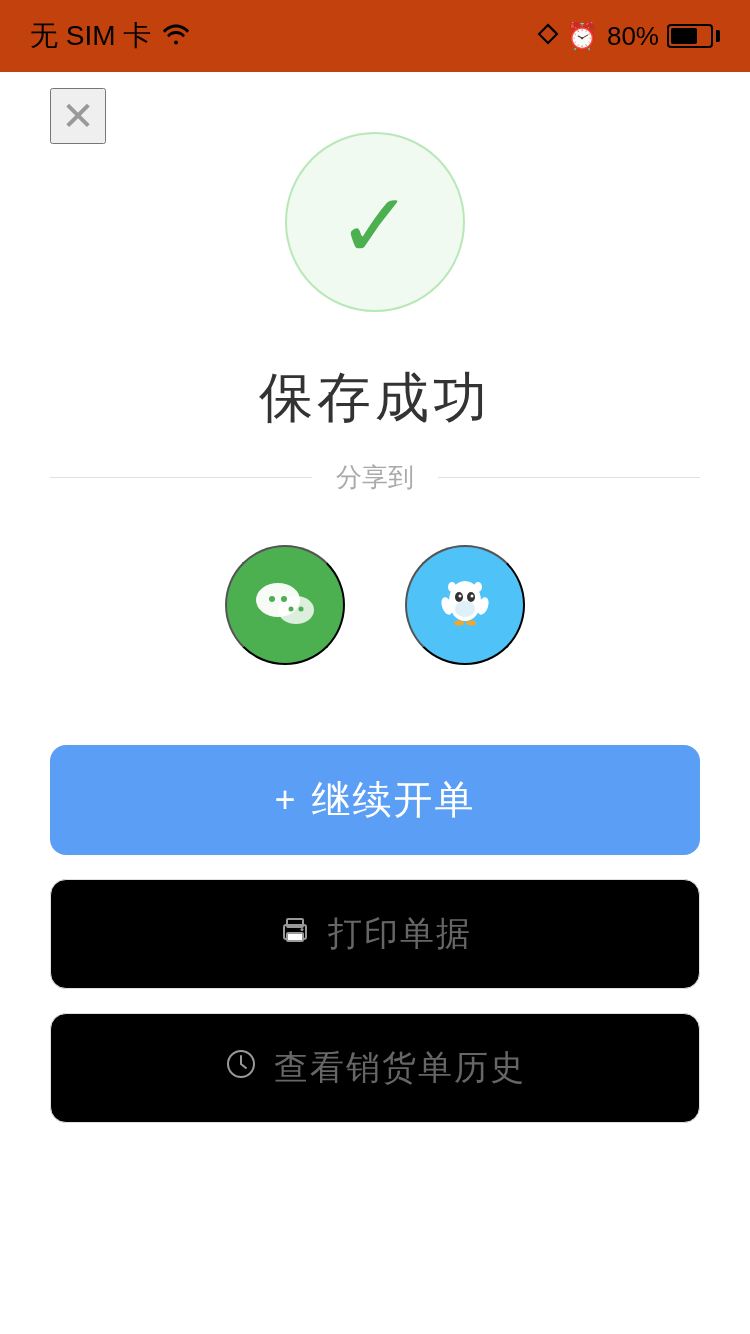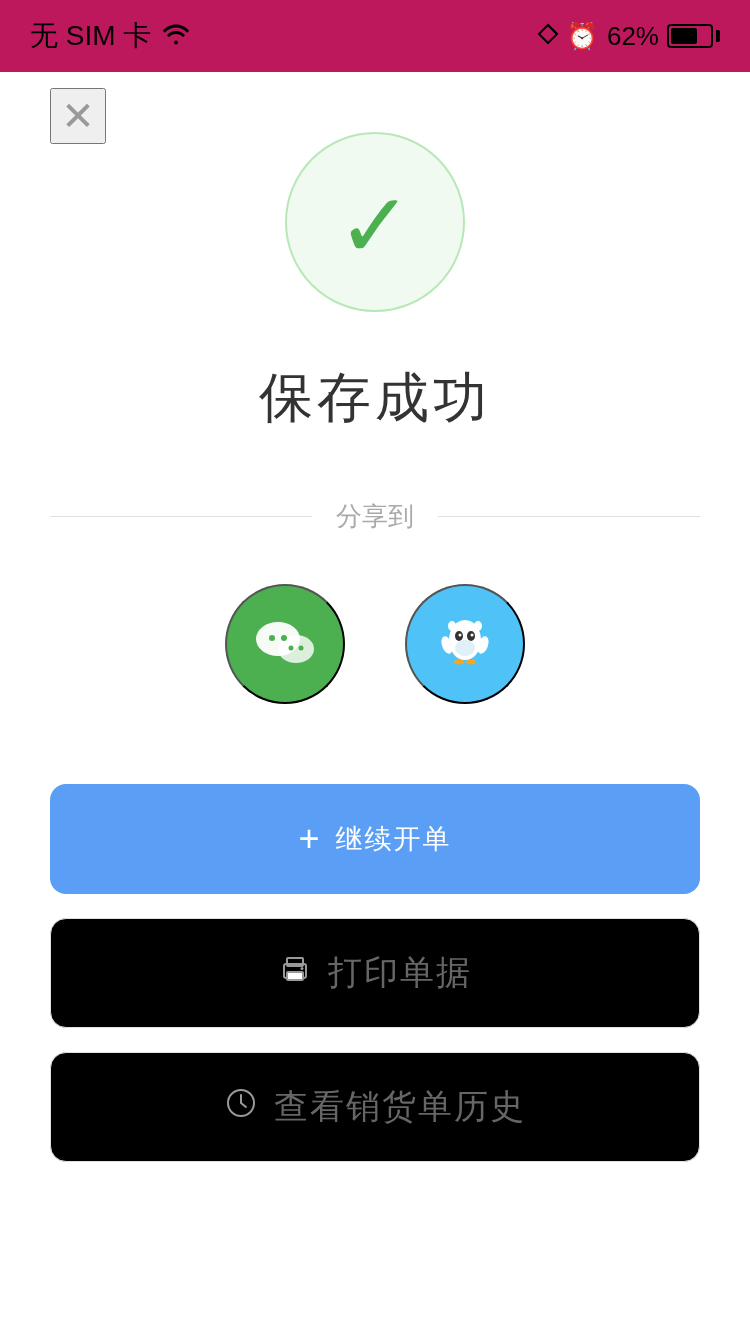--- a/index.html
+++ b/index.html
@@ -19,21 +19,21 @@
     }
 
     
     .status-bar {
       width: 100%;
       height: 72px;
       display: flex;
       align-items: center;
       justify-content: space-between;
       padding: 0 30px;
-      background: #be185d;
+      background: #c2410c;
     }
 
     .status-left {
       display: flex;
       align-items: center;
       gap: 10px;
       font-size: 28px;
       color: #000;
       font-weight: 500;
     }
@@ -136,21 +136,21 @@
       line-height: 1;
       position: relative;
       top: 4px;
     }
 
     
     .success-title {
       font-size: 54px;
       font-weight: 400;
       color: #333;
-      margin-bottom: 64px;
+      margin-bottom: 25px;
       letter-spacing: 4px;
     }
 
     
     .share-section {
       width: 100%;
       display: flex;
       align-items: center;
       justify-content: flex-start;
       gap: 0;
@@ -258,21 +258,21 @@
     </span>
   </div>
   <div class="status-right">
     <span>
       <svg width="22" height="22" viewBox="0 0 22 22" fill="none" xmlns="http://www.w3.org/2000/svg">
         <path d="M11 2L20 11L11 20L2 11L11 2Z" stroke="black" stroke-width="2" fill="none"></path>
         <path d="M11 2L20 11" stroke="black" stroke-width="2"></path>
       </svg>
     </span>
     <span>⏰</span>
-    <span>62%</span>
+    <span>80%</span>
     <span class="battery-icon">
       <span class="battery-body">
         <span class="battery-fill"></span>
       </span>
       <span class="battery-tip"></span>
     </span>
   </div>
 </div>
 
 <button class="close-btn">
@@ -333,21 +333,21 @@
         <ellipse cx="45" cy="14" rx="4" ry="5" fill="white"></ellipse>
       </svg>
     </button>
 
   </div>
 
   <div class="action-buttons">
 
     <button class="action-btn btn-primary">
       <span style="font-size:36px; font-weight:300;">+</span>
-      <span style="font-size:27px; font-weight:400; letter-spacing:2px;">继续开单</span>
+      <span style="font-size:39px; font-weight:400; letter-spacing:2px;">继续开单</span>
     </button>
 
     <button class="action-btn btn-secondary">
       <span style="color:#999;">
         <svg width="34" height="34" viewBox="0 0 34 34" fill="none" xmlns="http://www.w3.org/2000/svg">
           <rect x="6" y="12" width="22" height="14" rx="2" stroke="#999" stroke-width="2"></rect>
           <rect x="9" y="20" width="16" height="8" rx="1" fill="#fff" stroke="#999" stroke-width="2"></rect>
           <rect x="9" y="6" width="16" height="8" rx="1" stroke="#999" stroke-width="2"></rect>
           <circle cx="24" cy="16.5" r="1.5" fill="#999"></circle>
         </svg>

